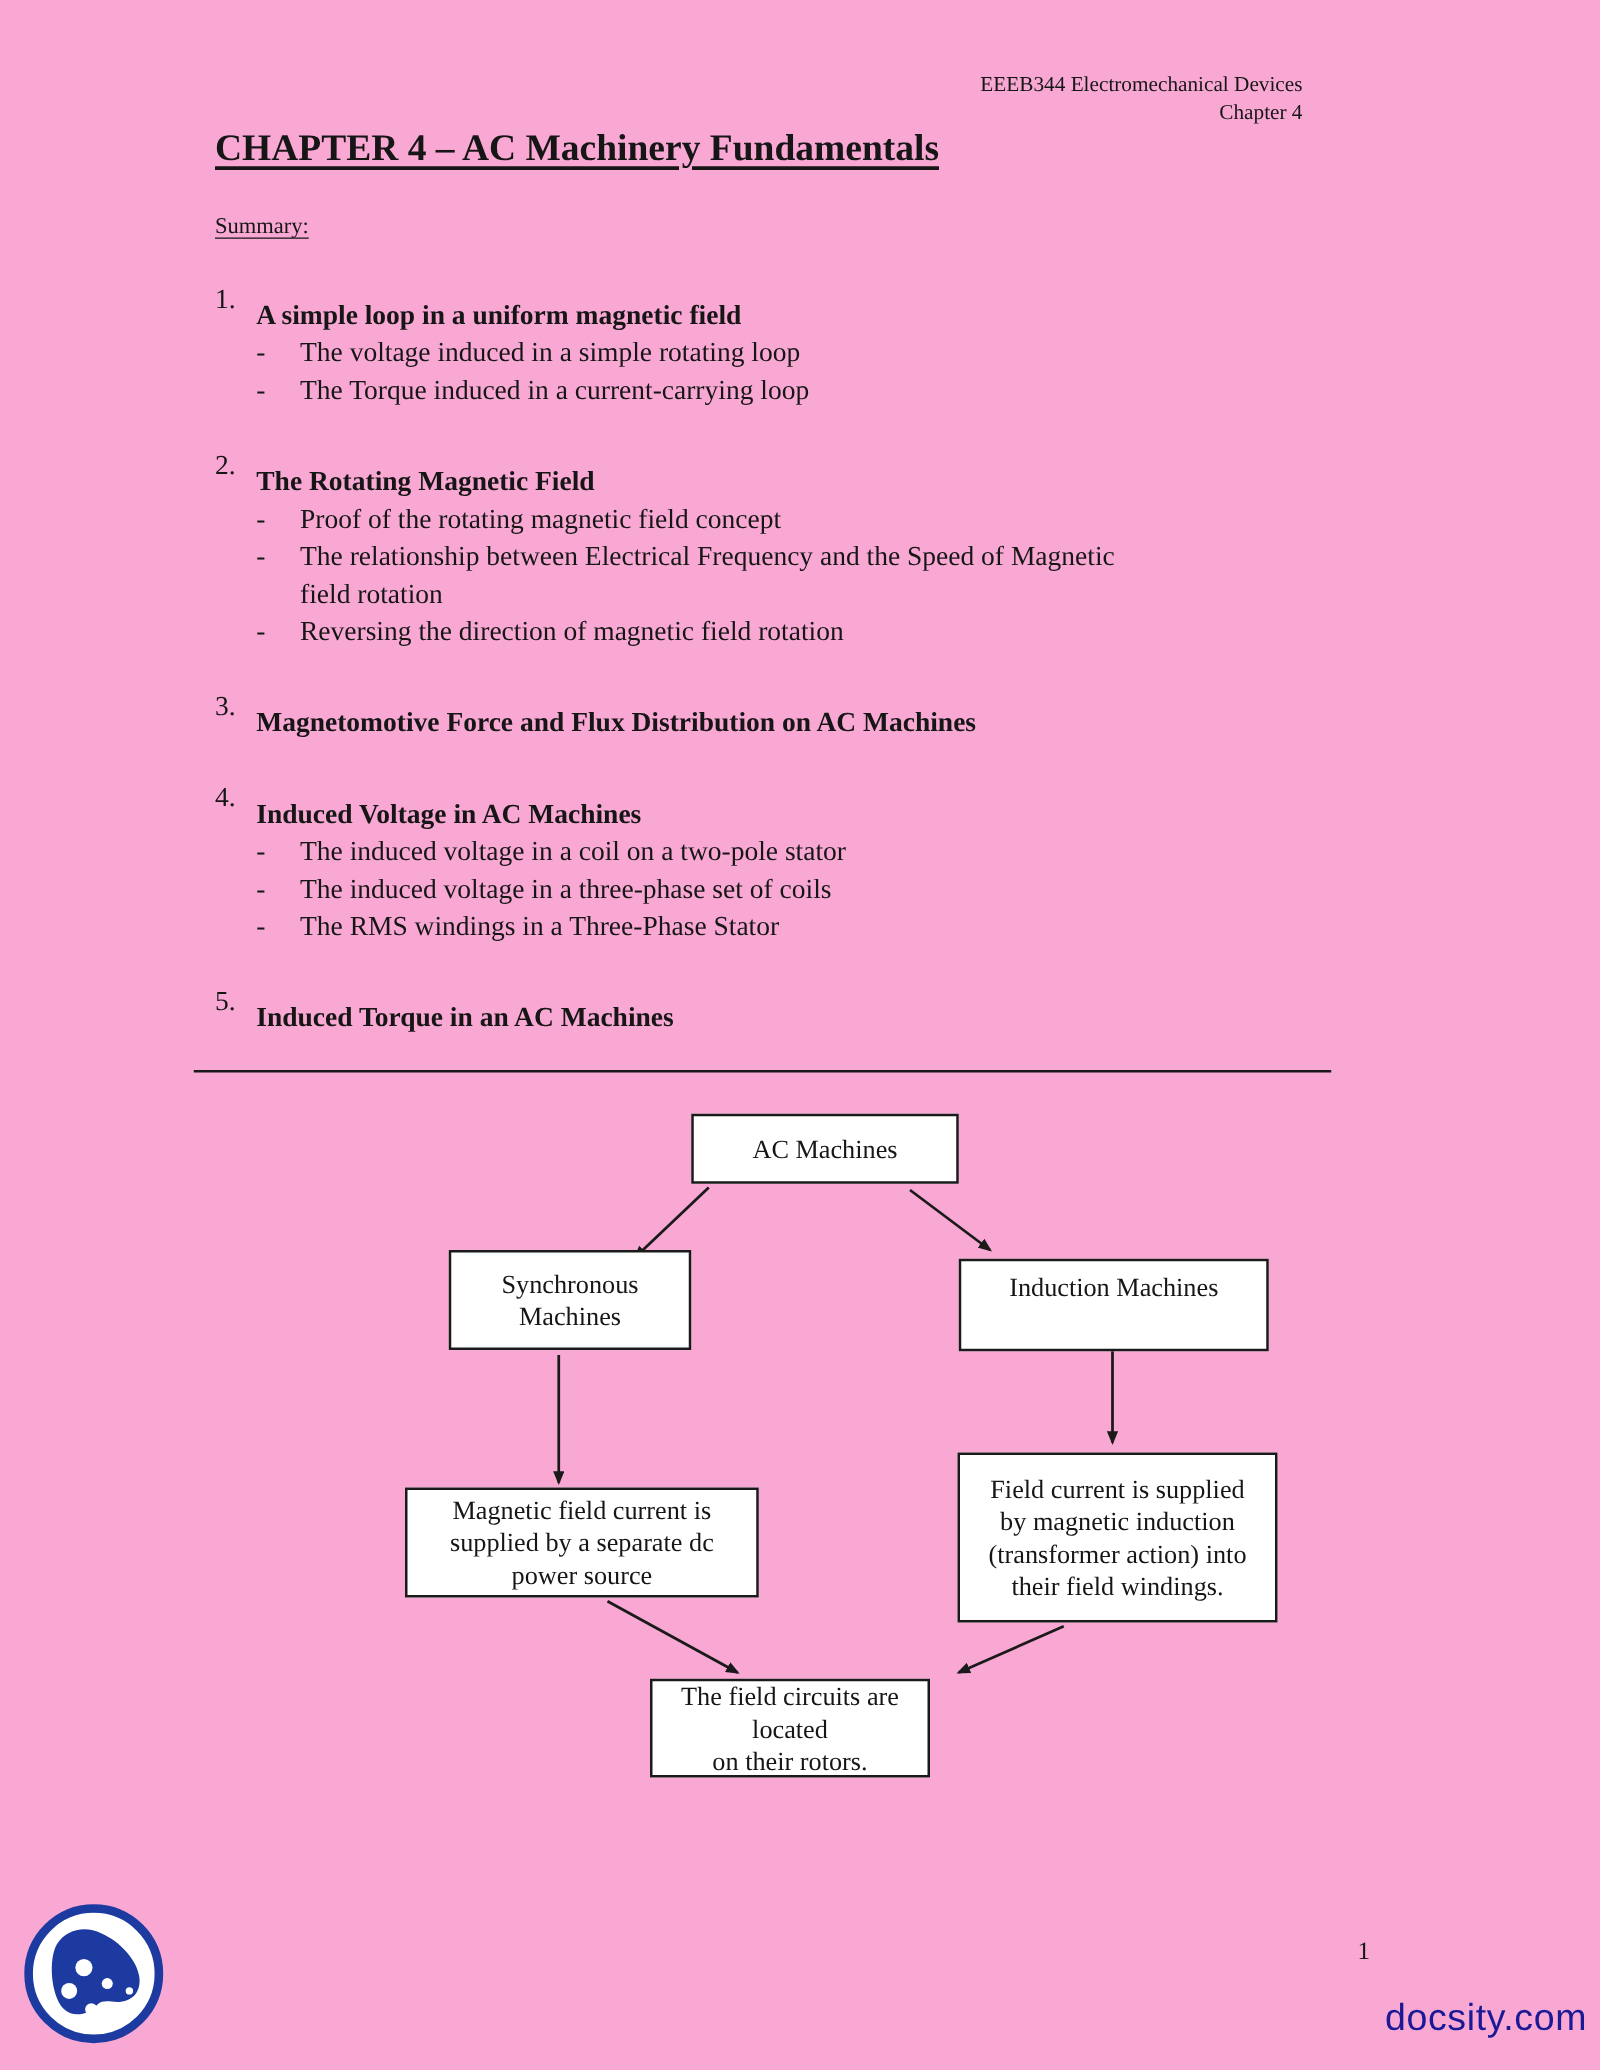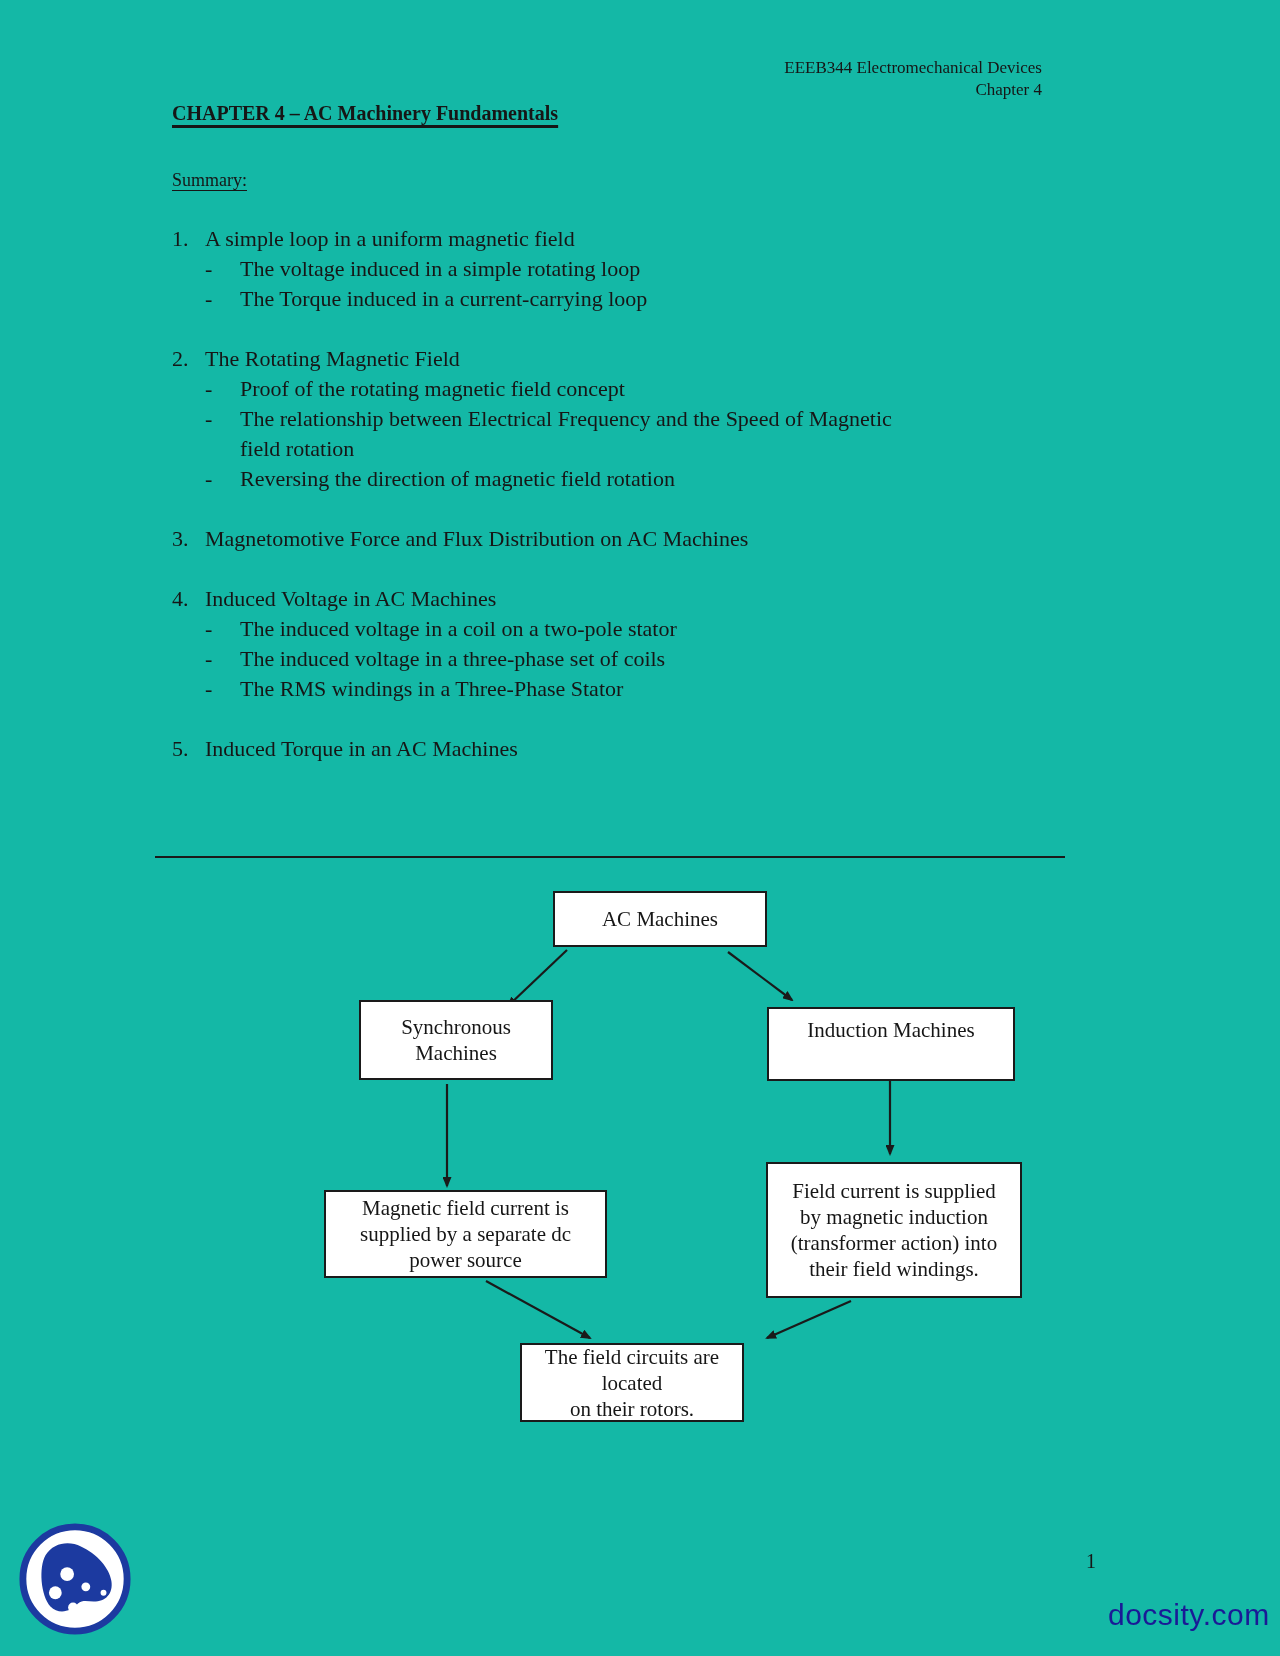--- a/index.html
+++ b/index.html
@@ -1,38 +1,38 @@
 <!DOCTYPE html>
 <html><head>
 <meta charset="utf-8">
 <style>
   html,body{margin:0;padding:0;background:#e8e8e8;}
   .page{
     position:relative;width:1280px;height:1656px;margin:0 auto;
-    background:#14b8a6;color:#161616;
+    background:#f9a8d4;color:#161616;
     font-family:"Liberation Serif","DejaVu Serif",serif;
     overflow:hidden;
   }
   
   .hdr{position:absolute;top:57px;right:238px;text-align:right;font-size:17px;line-height:22px;}
   
   .title{
-    position:absolute;left:172px;top:102px;font-size:20px;font-weight:bold;
+    position:absolute;left:172px;top:102px;font-size:30px;font-weight:bold;
     text-decoration:underline;text-decoration-thickness:2.5px;text-underline-offset:5px;text-align:center;
   }
   .summary-label{
     position:absolute;left:172px;top:170px;font-size:18px;
     text-decoration:underline;text-underline-offset:4px;
   }
   
   .summary{position:absolute;left:172px;top:224px;width:870px;font-size:22px;}
   .sec{margin-bottom:30px;}
   .sec-head{display:flex;line-height:30px;}
   .sec-head .num{width:33px;flex:0 0 33px;}
-  .sec-head .head-text{font-weight:normal;}
+  .sec-head .head-text{font-weight:bold;margin-top:13px;}
   .sub{display:flex;line-height:30px;padding-left:33px;}
   .sub .dash{width:35px;flex:0 0 35px;}
   .sub .sub-text{white-space:pre-line;max-width:780px;}
   
   .divider{position:absolute;left:155px;top:856px;width:910px;height:2px;background:#1a1a1a;}
   
   .dbox{
     position:absolute;box-sizing:border-box;border:2px solid #1a1a1a;background:#fff;
     display:flex;align-items:center;justify-content:center;text-align:center;
     font-size:21px;line-height:26px;white-space:pre-line;

